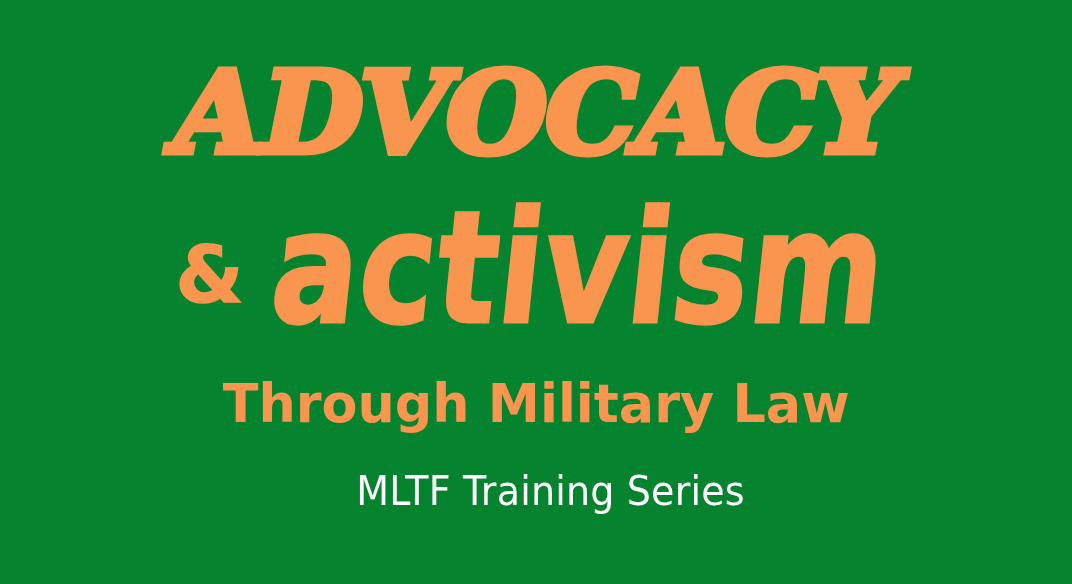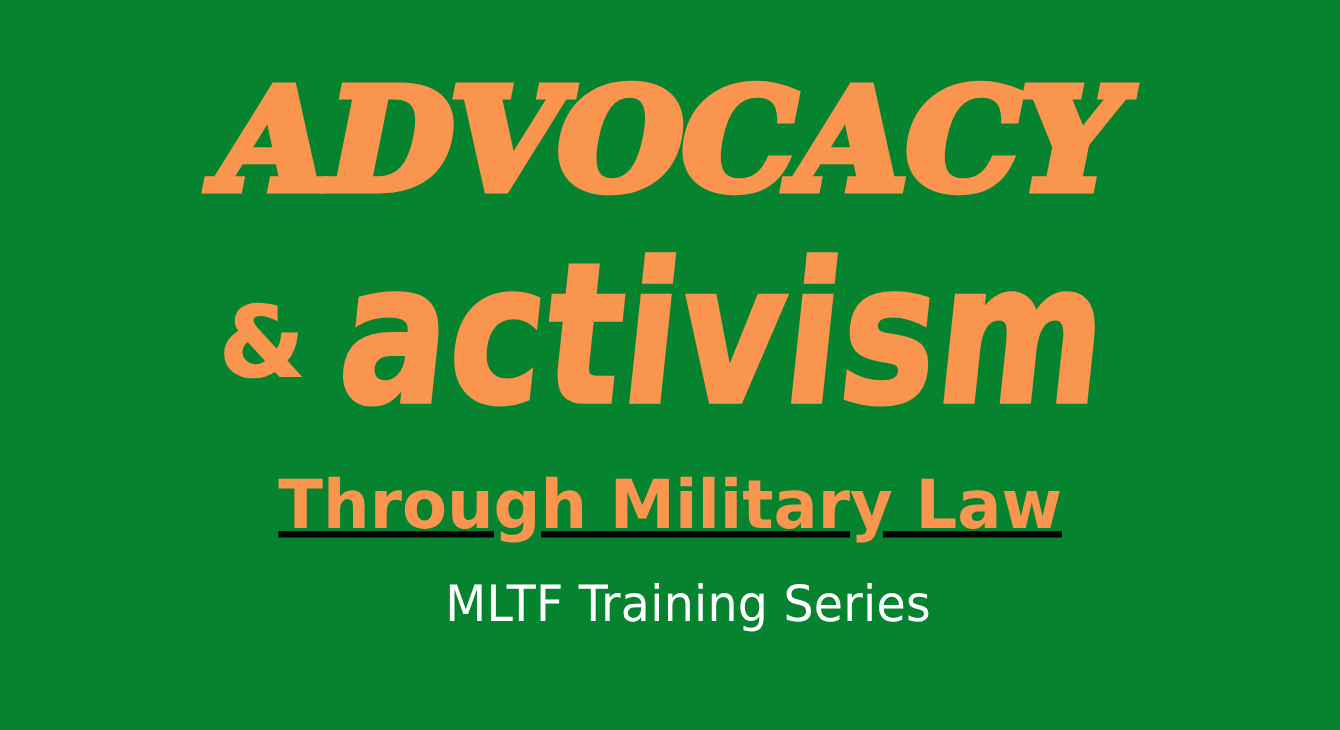--- a/index.html
+++ b/index.html
@@ -99,44 +99,42 @@
   .subtitle {
     position: absolute;
     left: 0;
     right: 0;
     top: 372px;
     height: 64px;
     display: flex;
     align-items: center;
     justify-content: center;
     pointer-events: none;
-    text-decoration: underline;
   }
 
   .subtitle .text {
     color: #F9954E;
     font-family: "DejaVu Sans", "Liberation Sans", sans-serif;
     font-weight: 700;
     font-size: 54px;
     line-height: 1;
     letter-spacing: 0px;
     transform: scaleX(0.97);
     transform-origin: center center;
     white-space: nowrap;
   }
 
   
   .caption {
     position: absolute;
     left: 0;
     right: 0;
-    top: 458px;
+    top: 471px;
     height: 52px;
     display: flex;
-    align-items: center;
     justify-content: center;
     pointer-events: none;
     margin-left: 28px;
   }
 
   .caption .text {
     color: #FFFFFF;
     font-family: "DejaVu Sans", "Liberation Sans", sans-serif;
     font-weight: 400;
     font-size: 40px;

